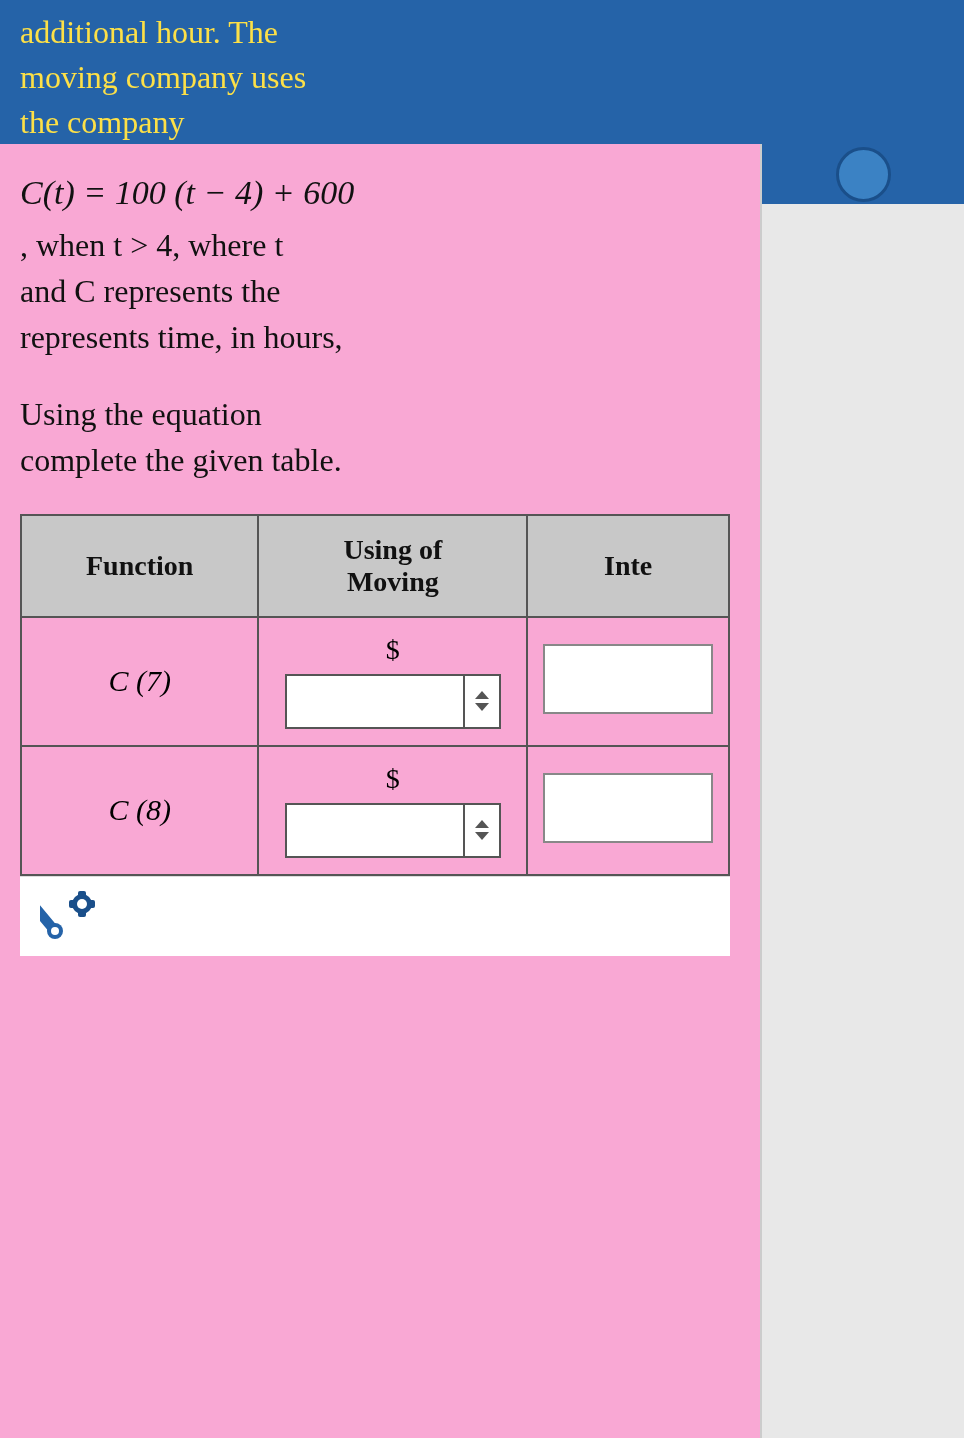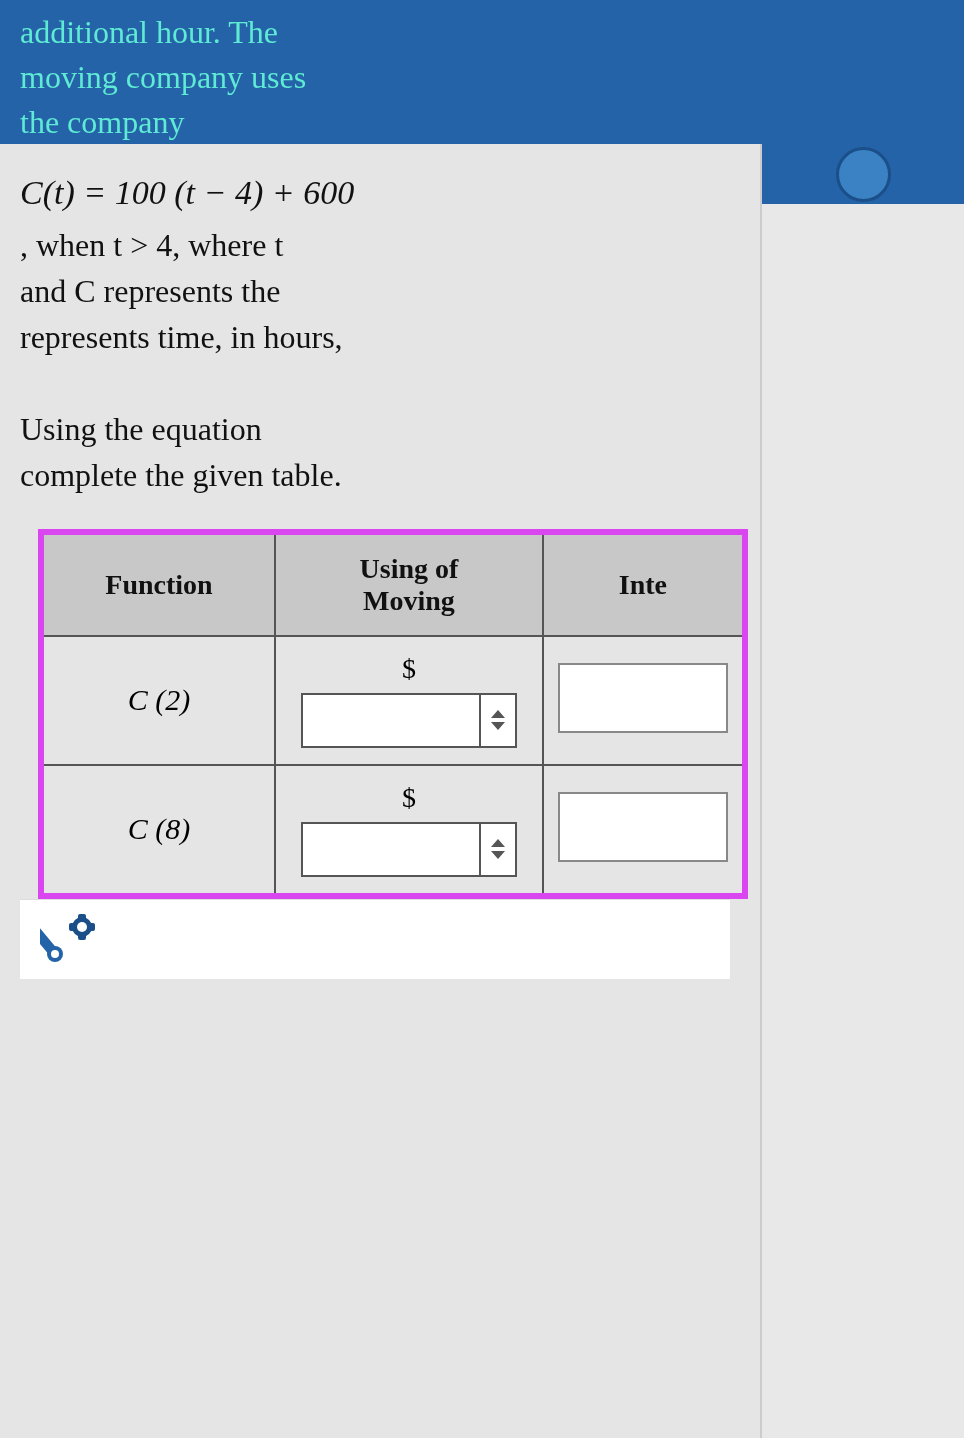--- a/index.html
+++ b/index.html
@@ -27,21 +27,21 @@
     .main-content {
       display: flex;
       flex-direction: row;
       flex: 1;
     }
 
     
     .left-panel {
       width: 760px;
       padding: 20px 30px 21px 20px;
-      background: #e5e5e5;
+      background: #f9a8d4;
     }
 
     
     .right-sidebar {
       width: 204px;
       background: #e8e8e8;
       border-left: 2px solid #ccc;
     }
 
     
@@ -55,31 +55,30 @@
     .formula-line {
       font-style: italic;
       font-size: 34px;
       margin: 4px 0;
     }
 
     .instruction-text {
       font-size: 32px;
       line-height: 1.45;
       color: #111;
-      margin-top: 45px;
+      margin-top: 30px;
       font-family: Georgia, 'Times New Roman', serif;
     }
 
     
     .data-table {
       width: 100%;
       border-collapse: collapse;
       margin-top: 30px;
-      border: 6px solid #d946ef;
-      margin-left: 18px;
+      border: 2px solid #d946ef;
     }
 
     .data-table th {
       background: #c8c8c8;
       border: 2px solid #555;
       padding: 18px 12px;
       font-size: 28px;
       font-weight: bold;
       font-family: Georgia, 'Times New Roman', serif;
       text-align: center;
@@ -212,21 +211,21 @@
       width: 55px;
       height: 55px;
       background: #3b82c4;
       border-radius: 50%;
       border: 3px solid #1a4f8a;
     }
 
     
     .header-text-area {
       background: #2563a8;
-      color: #5eead4;
+      color: #fde047;
       padding: 10px 4px 0 20px;
       font-size: 32px;
       line-height: 1.4;
     }
   </style>
 </head>
 <body>
 
 <div class="page-container">
 
@@ -266,21 +265,21 @@
             </th>
             <th>
               <span>Inte</span>
             </th>
           </tr>
         </thead>
         <tbody>
 
           <tr>
             <td class="function-cell">
-              <em>C (2)</em>
+              <em>C (7)</em>
             </td>
             <td class="cost-cell">
               <span class="dollar-sign">$</span>
               <div class="number-input-wrapper">
                 <input class="number-input" type="number" placeholder="" value="" style="">
                 <div class="spinner-btn">
                   <span class="spinner-arrow up"></span>
                   <span class="spinner-arrow down"></span>
                 </div>
               </div>

